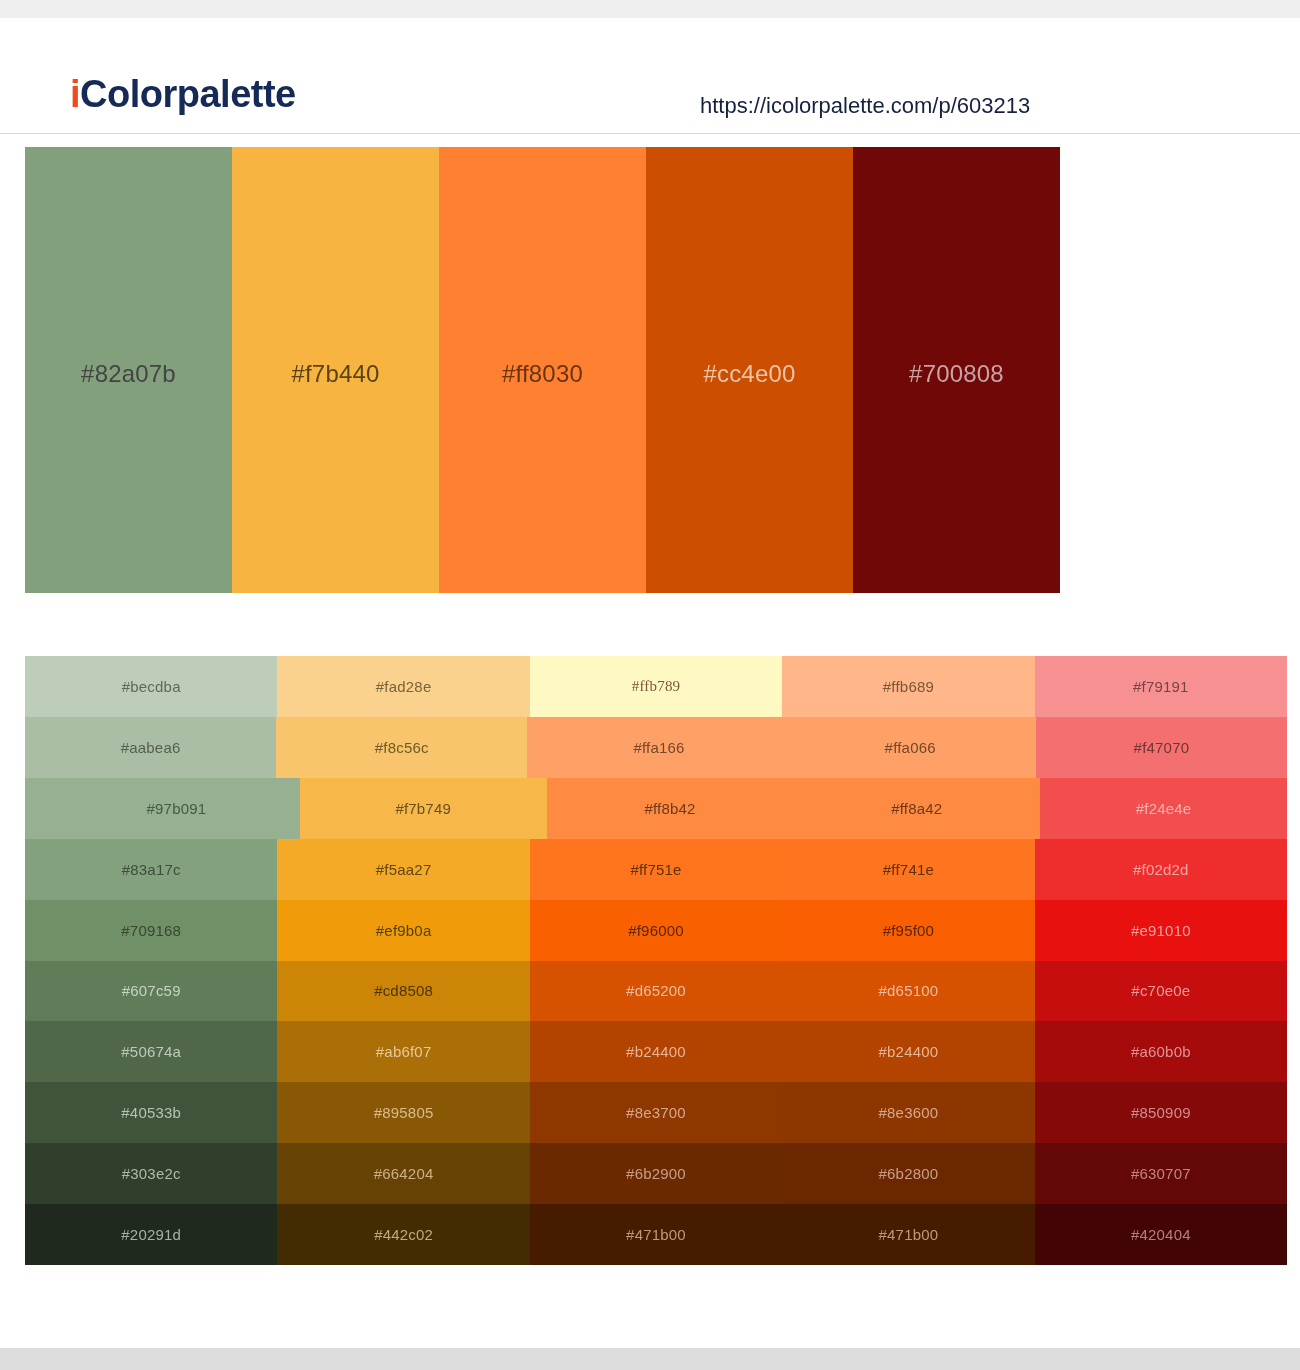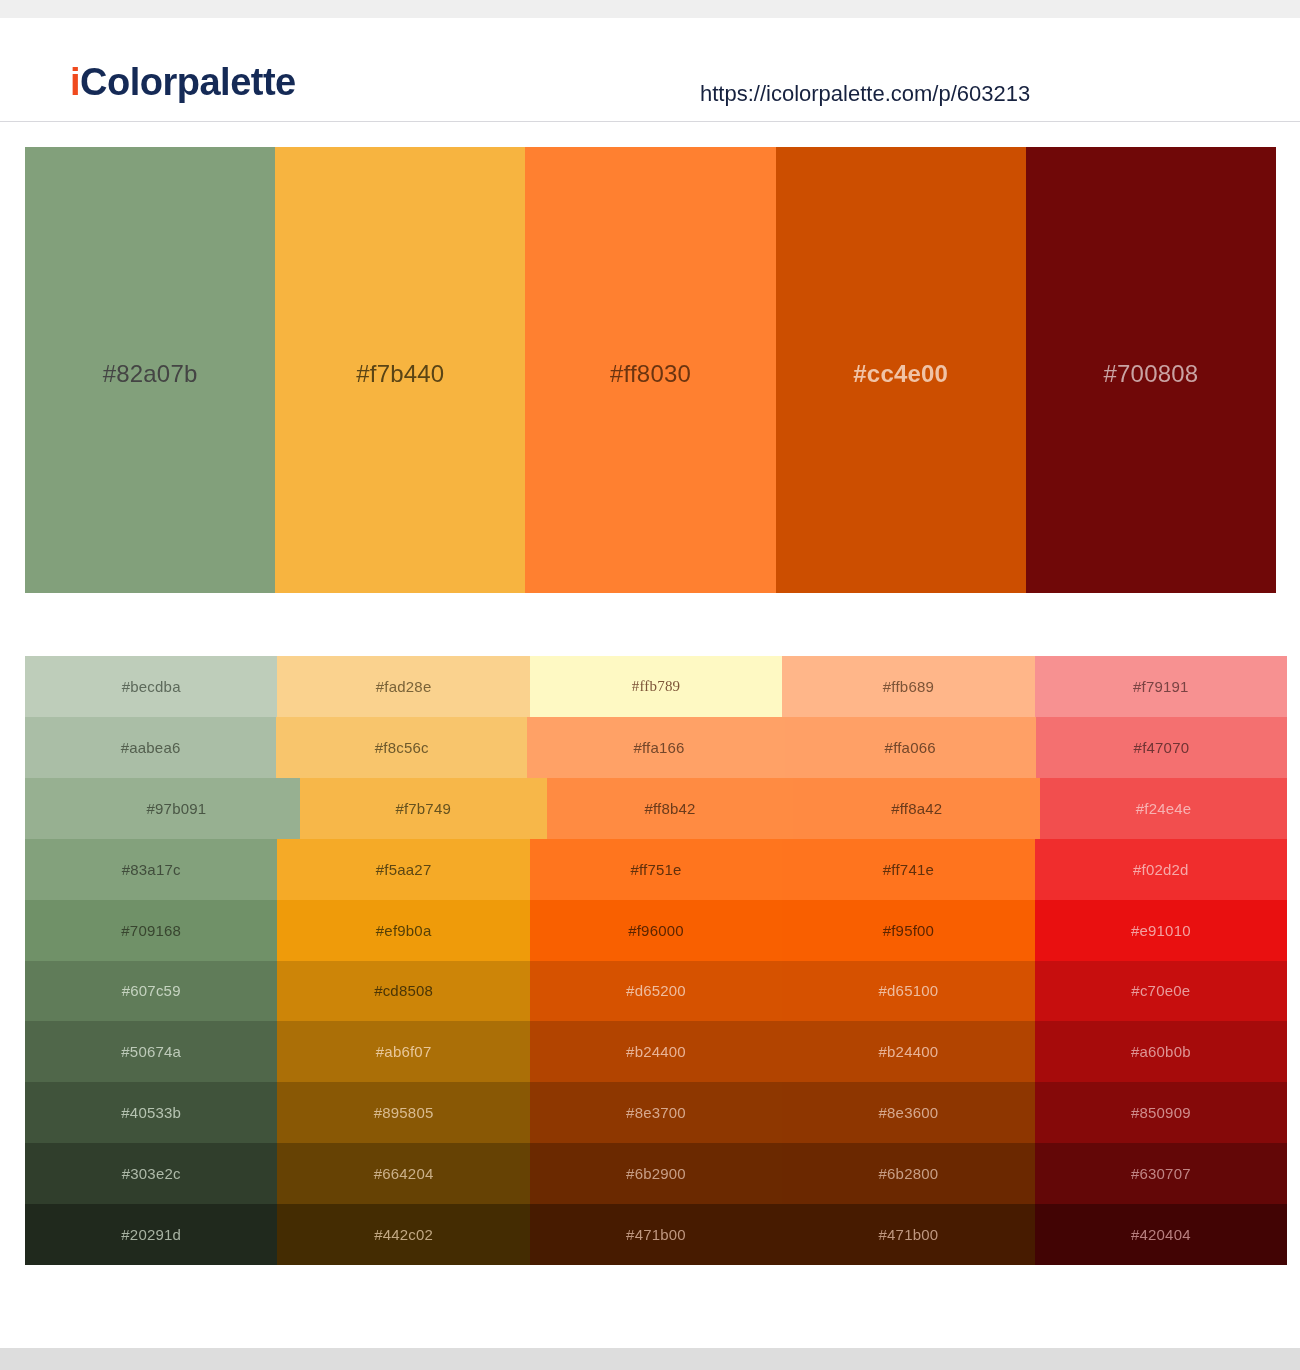--- a/index.html
+++ b/index.html
@@ -20,21 +20,21 @@
   .topstrip {
     position: absolute;
     left: 0; top: 0;
     width: 1300px; height: 18px;
     background: #efefef;
   }
 
   
   .header {
     position: absolute;
-    left: 0; top: 19px;
+    left: 0; top: 31px;
     width: 1300px; height: 103px;
     background: #ffffff;
     border-bottom: 1px solid #d8d8dd;
     box-sizing: border-box;
   }
   .logo {
     position: absolute;
     left: 70px; top: 44px;
     font-size: 38px;
     font-weight: bold;
@@ -51,21 +51,21 @@
     font-size: 22px;
     color: #16213f;
     white-space: nowrap;
     font-family: "Liberation Sans", sans-serif;
   }
 
   
   .main-swatches {
     position: absolute;
     left: 25px; top: 147px;
-    width: 1251px; height: 446px;
+    width: 1035px; height: 446px;
     display: flex;
   }
   .main-swatch {
     flex: 1 1 0;
     position: relative;
     display: flex;
     align-items: center;
     justify-content: center;
   }
   .main-swatch .lbl {
@@ -121,21 +121,21 @@
       <div class="main-swatch" style="background: rgb(130, 160, 123);">
         <span class="lbl" style="color: rgb(68, 68, 68);">#82a07b</span>
       </div>
       <div class="main-swatch" style="background: rgb(247, 180, 64);">
         <span class="lbl" style="color: rgb(90, 68, 21);">#f7b440</span>
       </div>
       <div class="main-swatch" style="background: rgb(255, 128, 48);">
         <span class="lbl" style="color: rgb(107, 52, 16);">#ff8030</span>
       </div>
       <div class="main-swatch" style="background: rgb(204, 78, 0);">
-        <span class="lbl" style="color: rgb(240, 195, 166); font-weight: bold;">#cc4e00</span>
+        <span class="lbl" style="color: rgb(240, 195, 166);">#cc4e00</span>
       </div>
       <div class="main-swatch" style="background: rgb(112, 8, 8);">
         <span class="lbl" style="color: rgb(201, 163, 163);">#700808</span>
       </div>
     </div>
 
   <div class="shade-grid" id="shade-grid">
       <div class="shade-row">
         <div class="shade-cell" style="background: rgb(190, 205, 186); color: rgb(93, 106, 91);">#becdba</div>
         <div class="shade-cell" style="background: rgb(250, 210, 142); color: rgb(122, 99, 56);">#fad28e</div>

